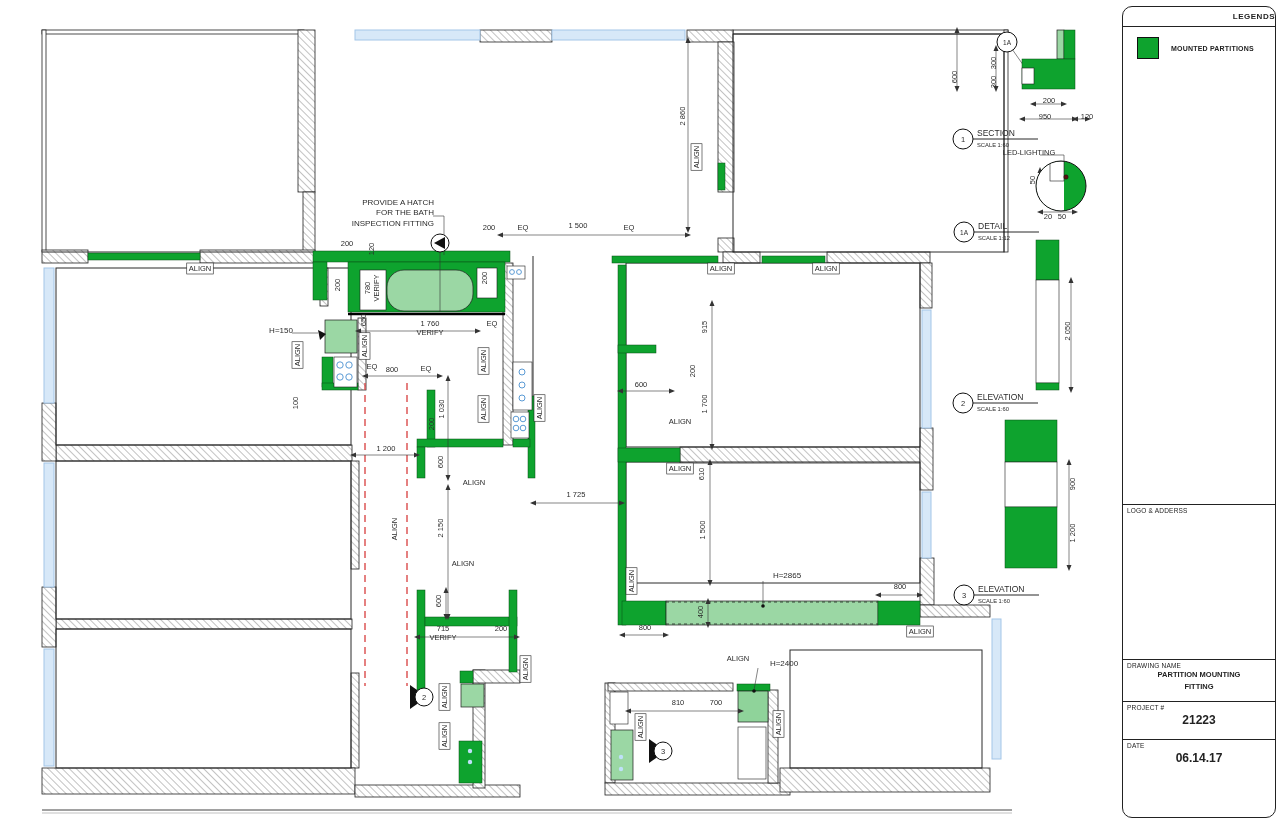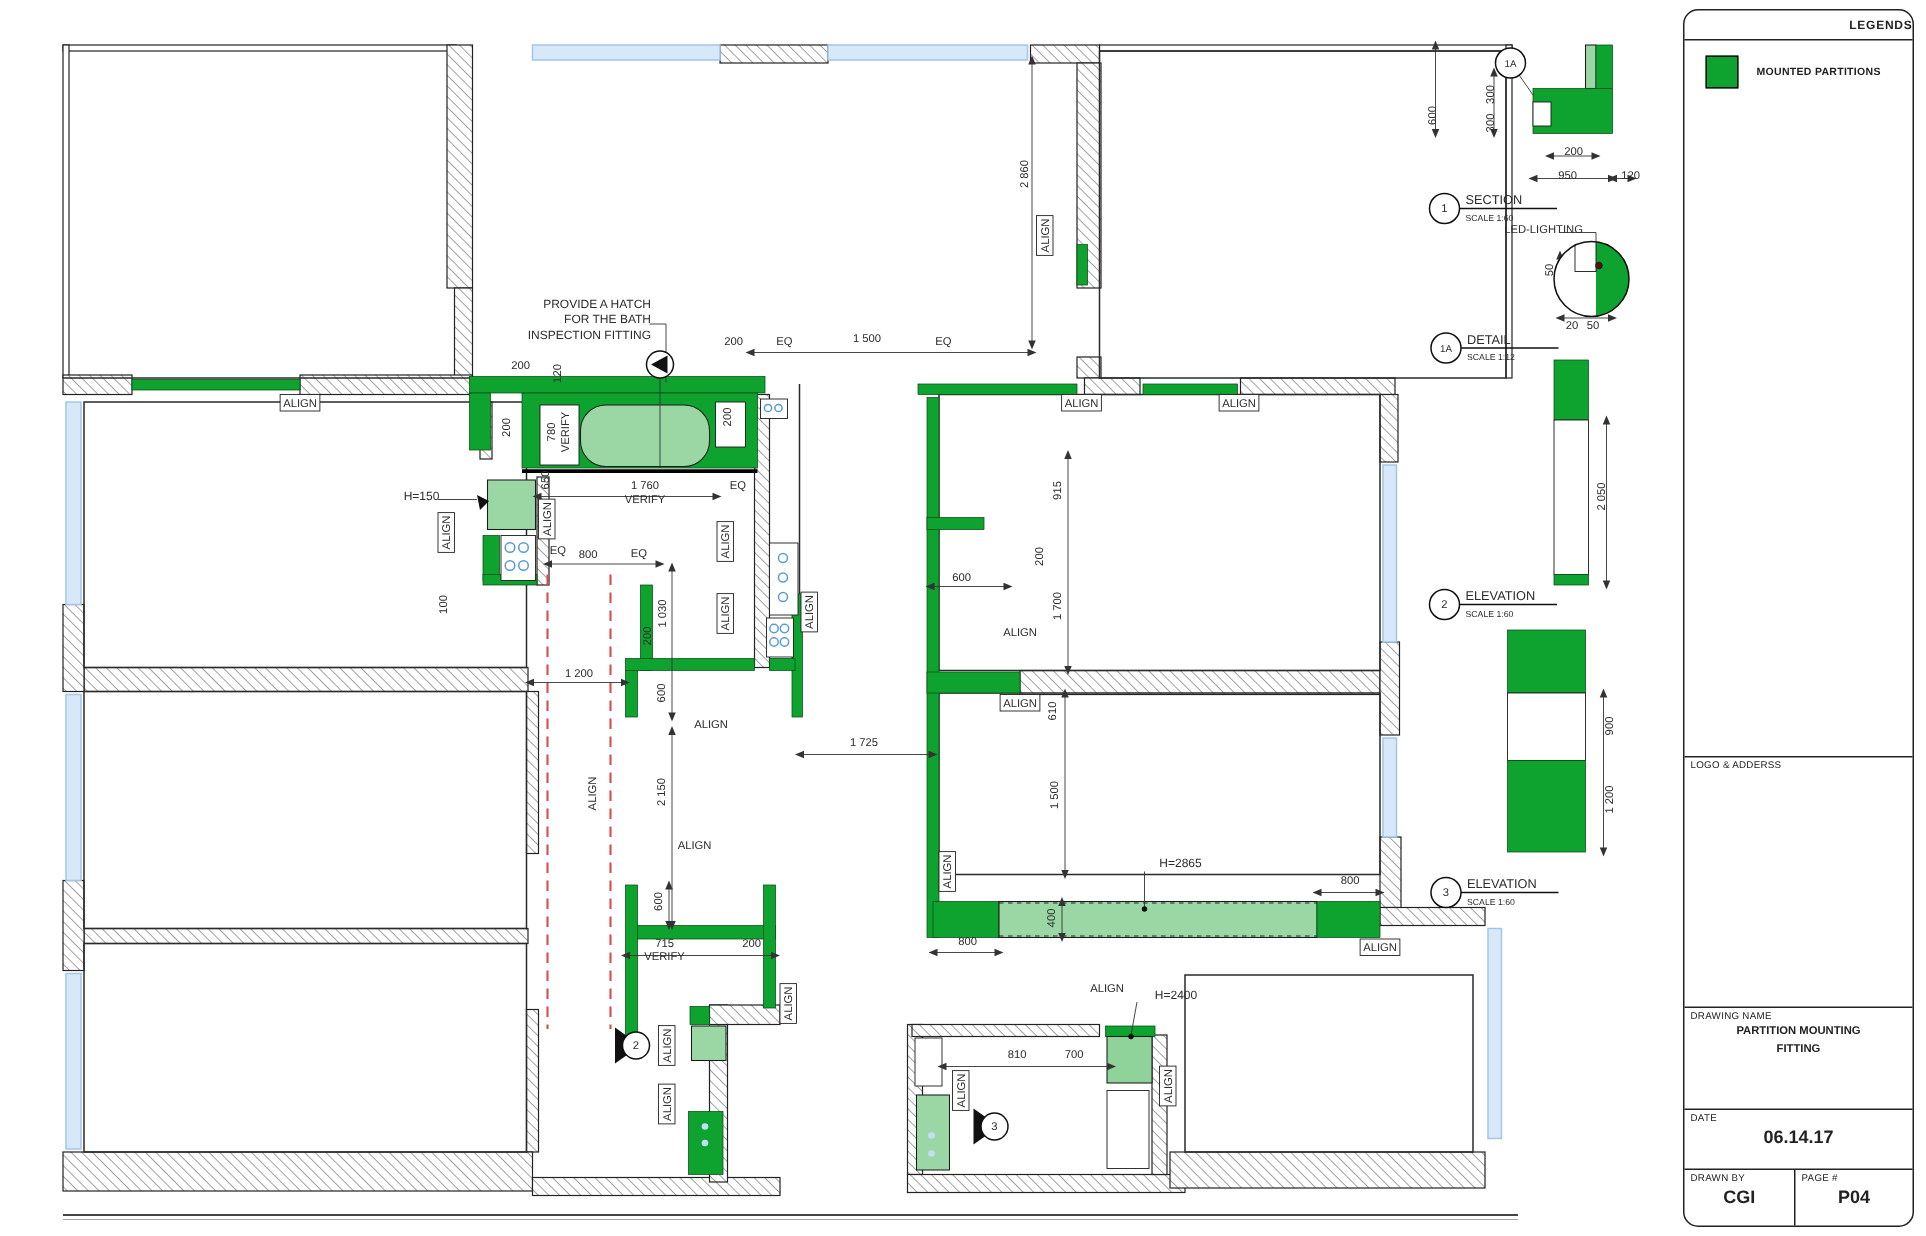--- a/index.html
+++ b/index.html
@@ -417,39 +417,33 @@
   <div class="legrow">
     <div class="sw" id="legend-swatch" style="background: rgb(14, 163, 46);"></div>
     <div class="legtxt">MOUNTED PARTITIONS</div>
   </div>
 
   <div class="sec" style="top:497px;height:79px;">
     <div class="slab">LOGO &amp; ADDERSS</div>
   </div>
 
 
-  <div class="sec" style="top:652px;height:42px;margin-top:12px;">
+  <div class="sec" style="top:652px;height:42px;">
     <div class="slab">DRAWING NAME</div>
     <div class="scenter">
       <div>PARTITION MOUNTING</div>
       <div>FITTING</div>
     </div>
   </div>
 
+  <div class="sec" style="top:694px;height:38px;">
+    <div class="slab">PROJECT #</div>
+    <div class="bigval">21223</div>
+  </div>
 
   <div class="sec" style="top:732px;height:40px;">
     <div class="slab">DATE</div>
     <div class="bigval">06.14.17</div>
   </div>
 
-  <div class="sec" style="top:772px;height:38px;border-bottom:none;">
-    <div class="cell" style="left:0;width:74px;border-right:1px solid #222;">
-      <div class="slab">DRAWN BY</div>
-      <div class="bigval">CGI</div>
-    </div>
-    <div class="cell" style="left:74px;width:78px;">
-      <div class="slab">PAGE #</div>
-      <div class="bigval">P04</div>
-    </div>
-  </div>
 </div>
 
 </div>
 
 </body></html>

